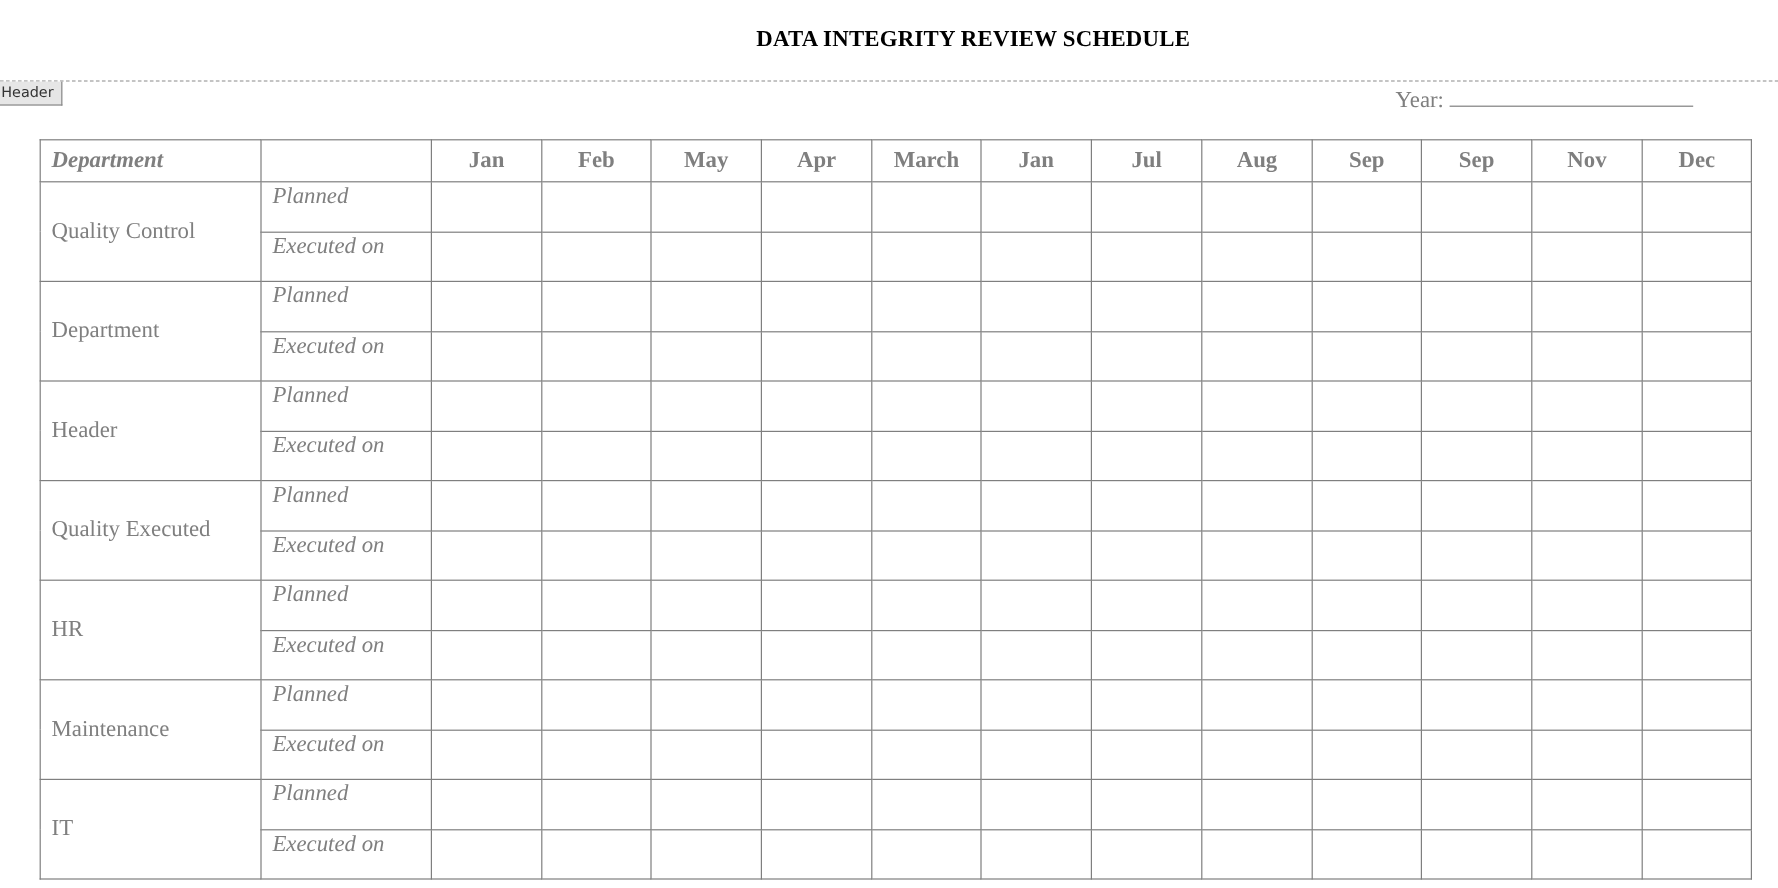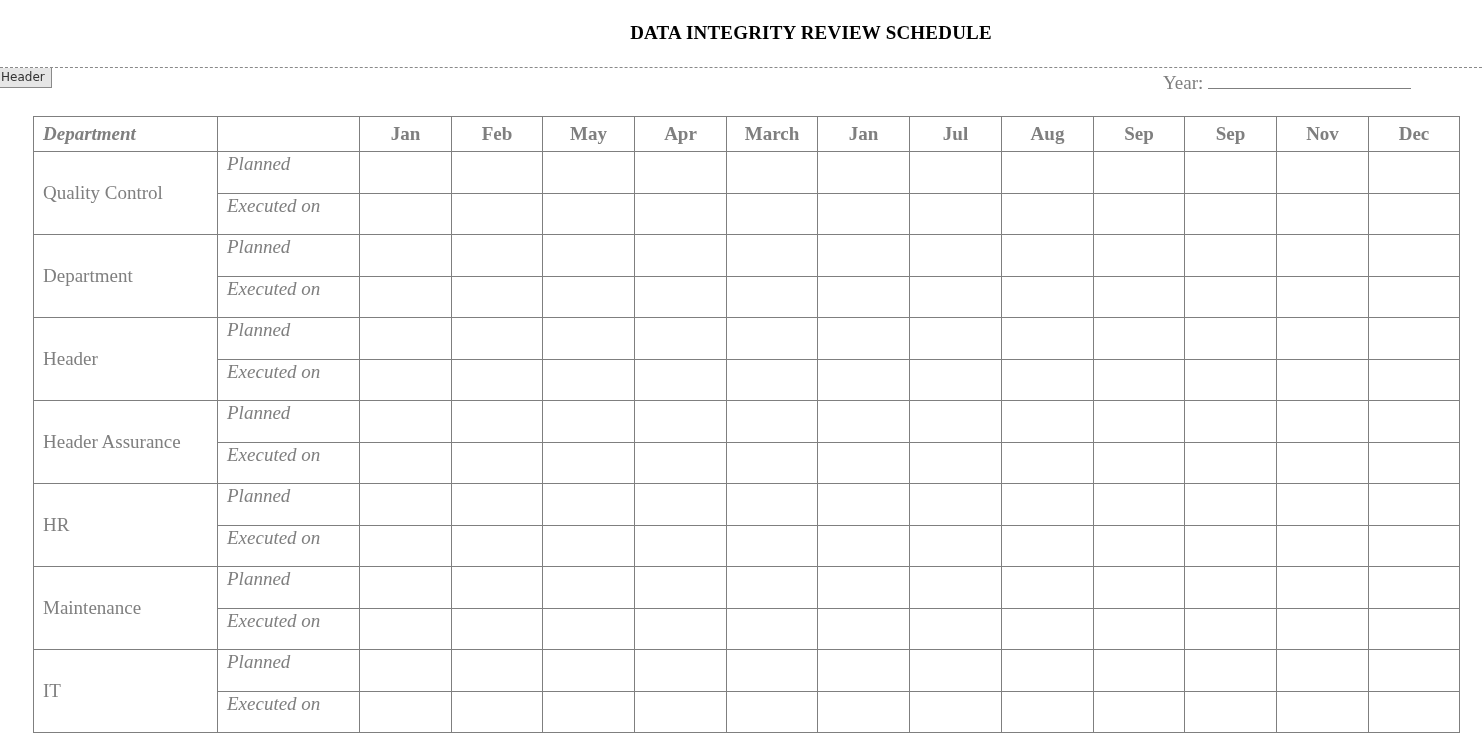--- a/index.html
+++ b/index.html
@@ -159,21 +159,21 @@
         <td></td>
         <td></td>
         <td></td>
         <td></td>
         <td></td>
         <td></td>
         <td></td>
         <td></td>
       </tr>
       <tr>
-        <td class="dept" rowspan="2">Header Assurance</td>
+        <td class="dept" rowspan="2">Quality Executed</td>
         <td class="kind">Planned</td>
         <td></td>
         <td></td>
         <td></td>
         <td></td>
         <td></td>
         <td></td>
         <td></td>
         <td></td>
         <td></td>

